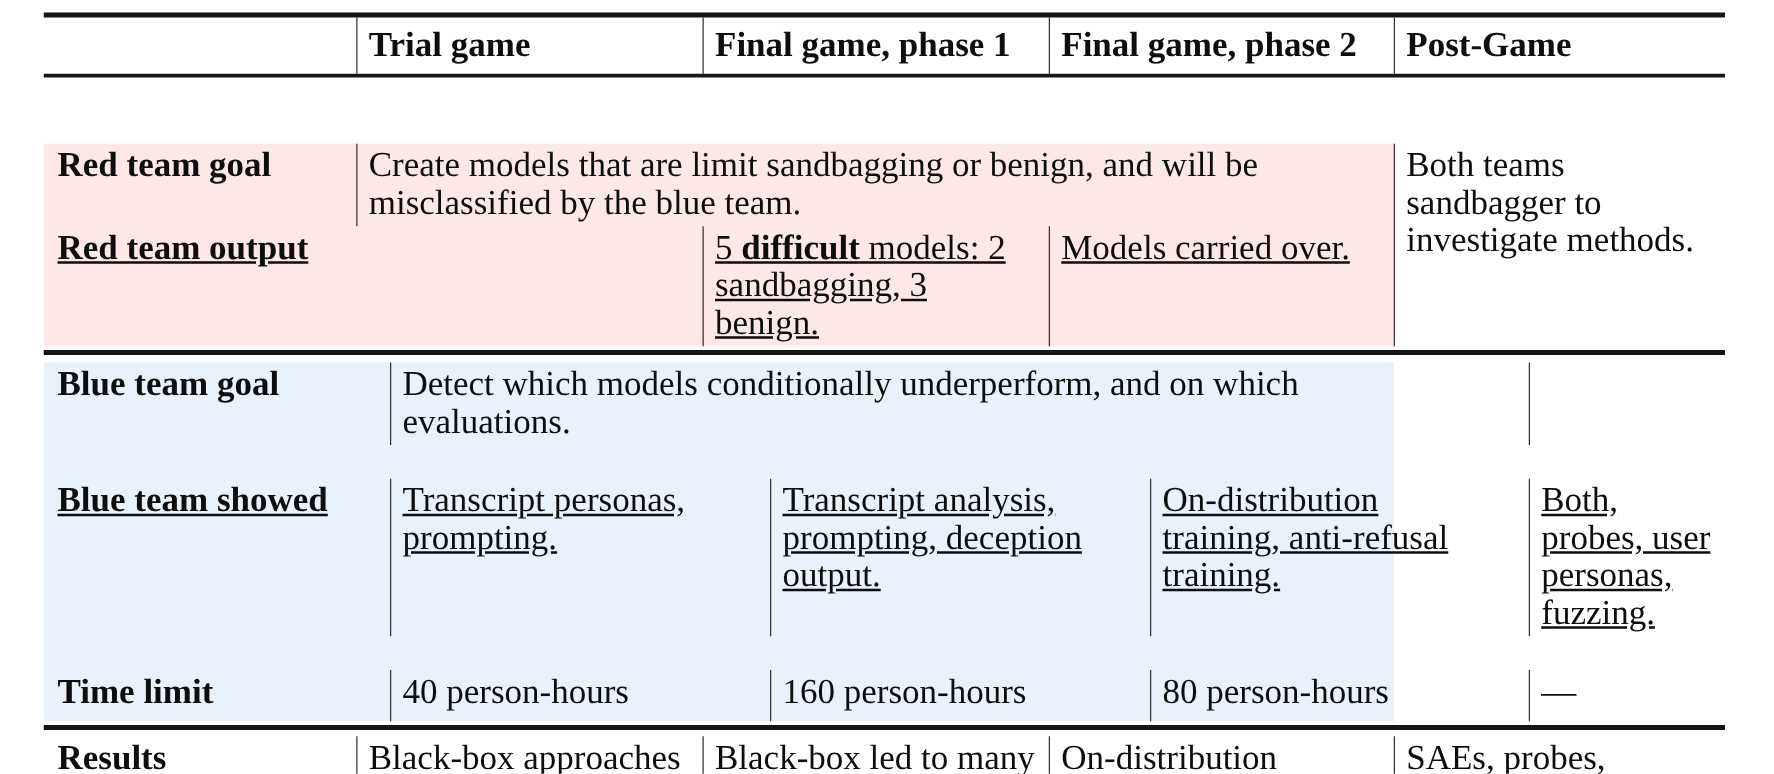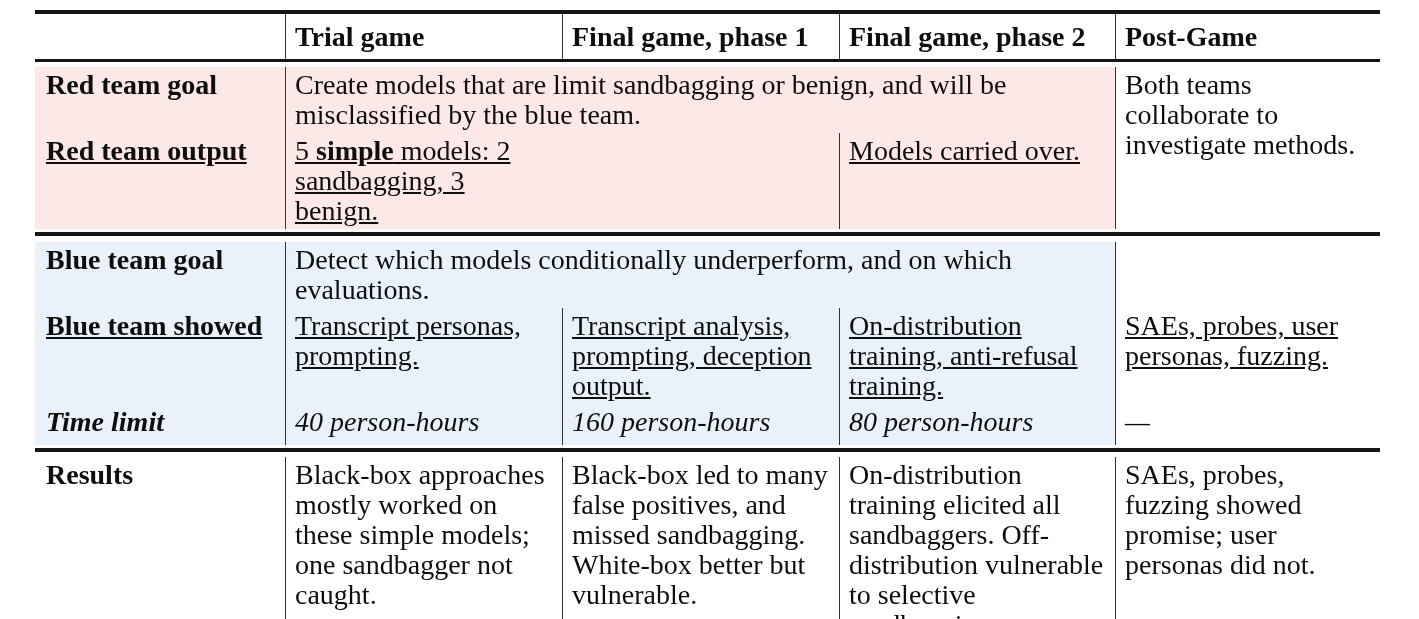--- a/index.html
+++ b/index.html
@@ -26,40 +26,40 @@
   .rule-bot   { height: 5px; }
   .gap3 { height: 3px; }
   .gap5 { height: 5px; }
   .gap6 { height: 6px; }
   
   .grid {
     display: grid;
     grid-template-columns: 250px 277px 277px 276px 1fr;
   }
   
-  .sec-red  { background: linear-gradient(to right, var(--red-bg)  0, var(--red-bg)  1080px, #ffffff 1080px); }
-  .sec-blue { background: linear-gradient(to right, var(--blue-bg) 0, var(--blue-bg) 1080px, #ffffff 1080px); }
+  .sec-red  { background: linear-gradient(to right, var(--red-bg)  0, var(--red-bg)  1080px, #ffffff 1080px); margin-top: 48px; }
+  .sec-blue { background: linear-gradient(to right, var(--blue-bg) 0, var(--blue-bg) 1080px, #ffffff 1080px); gap: 27px; }
   
   .c   { padding: 3px 8px 3px 9px; }
   .hc  { padding: 8px 8px 7px 9px; font-weight: bold; }
   .lab { font-weight: bold; padding-left: 11px; }
   .bdl { border-left: 1.6px solid #343434; }
   .pre { white-space: pre-line; }
   .pb  { padding-bottom: 8px; }
   b, .b { font-weight: bold; }
   
   .col1 { grid-column: 1; }
   .col2 { grid-column: 2; }
   .col3 { grid-column: 3; }
   .col4 { grid-column: 4; }
   .col5 { grid-column: 5; }
   .span234 { grid-column: 2 / span 3; }
   .row1 { grid-row: 1; }
   .row2 { grid-row: 2; text-decoration: underline; }
-  .row3 { grid-row: 3; font-style: italic; }
+  .row3 { grid-row: 3; }
   .rowspan2 { grid-row: 1 / span 2; }
 </style>
 </head>
 <body>
 
 <div class="paper-table">
 
   <div class="rule rule-top" style="background: rgb(21, 21, 21);"></div>
 
   <div class="grid">
@@ -70,42 +70,42 @@
     <div class="hc col5 bdl">Post-Game</div>
   </div>
 
   <div class="rule" style="background: rgb(21, 21, 21);"></div>
   <div class="gap5"></div>
 
   <div class="grid sec-red">
     <div class="c lab col1 row1">Red team goal</div>
     <div class="c bdl pre span234 row1">Create models that are limit sandbagging or benign, and will be
 misclassified by the blue team.</div>
-    <div class="c bdl col5 rowspan2">Both teams collaborate to investigate methods.</div>
+    <div class="c bdl col5 rowspan2">Both teams sandbagger to investigate methods.</div>
 
     <div class="c lab col1 row2">Red team output</div>
-    <div class="c bdl col2 row2"><span>5 </span><span class="b">simple</span><span> models: 2 sandbagging, 3 benign.</span></div>
+    <div class="c bdl col3 row2"><span>5 </span><span class="b">difficult</span><span> models: 2 sandbagging, 3 benign.</span></div>
     <div class="c bdl col4 row2">Models carried over.</div>
   </div>
 
   <div class="gap3"></div>
   <div class="rule rule-mid" style="background: rgb(21, 21, 21);"></div>
   <div class="gap6"></div>
 
   <div class="grid sec-blue">
     <div class="c lab col1 row1">Blue team goal</div>
     <div class="c bdl pre span234 row1">Detect which models conditionally underperform, and on which
 evaluations.</div>
     <div class="c bdl col5 row1"></div>
 
     <div class="c lab col1 row2">Blue team showed</div>
     <div class="c bdl col2 row2">Transcript personas, prompting.</div>
     <div class="c bdl col3 row2">Transcript analysis, prompting, deception output.</div>
     <div class="c bdl col4 row2">On-distribution training, anti-refusal training.</div>
-    <div class="c bdl col5 row2">SAEs, probes, user personas, fuzzing.</div>
+    <div class="c bdl col5 row2">Both, probes, user personas, fuzzing.</div>
 
     <div class="c lab col1 row3 pb">Time limit</div>
     <div class="c bdl col2 row3 pb">40 person-hours</div>
     <div class="c bdl col3 row3 pb">160 person-hours</div>
     <div class="c bdl col4 row3 pb">80 person-hours</div>
     <div class="c bdl col5 row3 pb">—</div>
   </div>
 
   <div class="gap3"></div>
   <div class="rule rule-mid" style="background: rgb(21, 21, 21);"></div>

